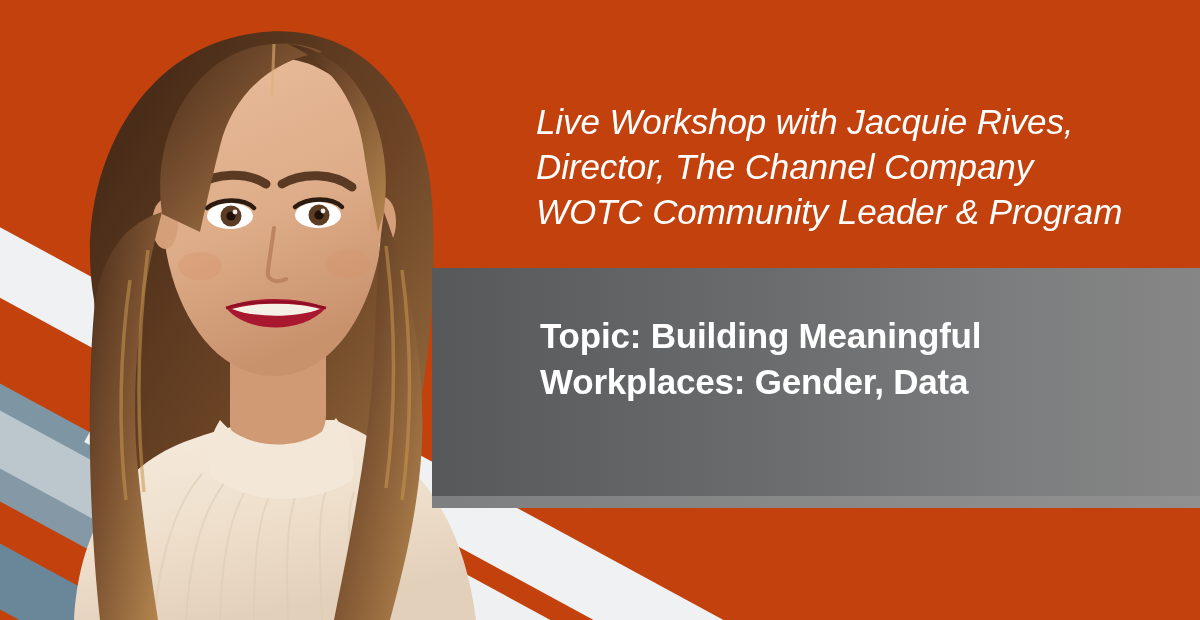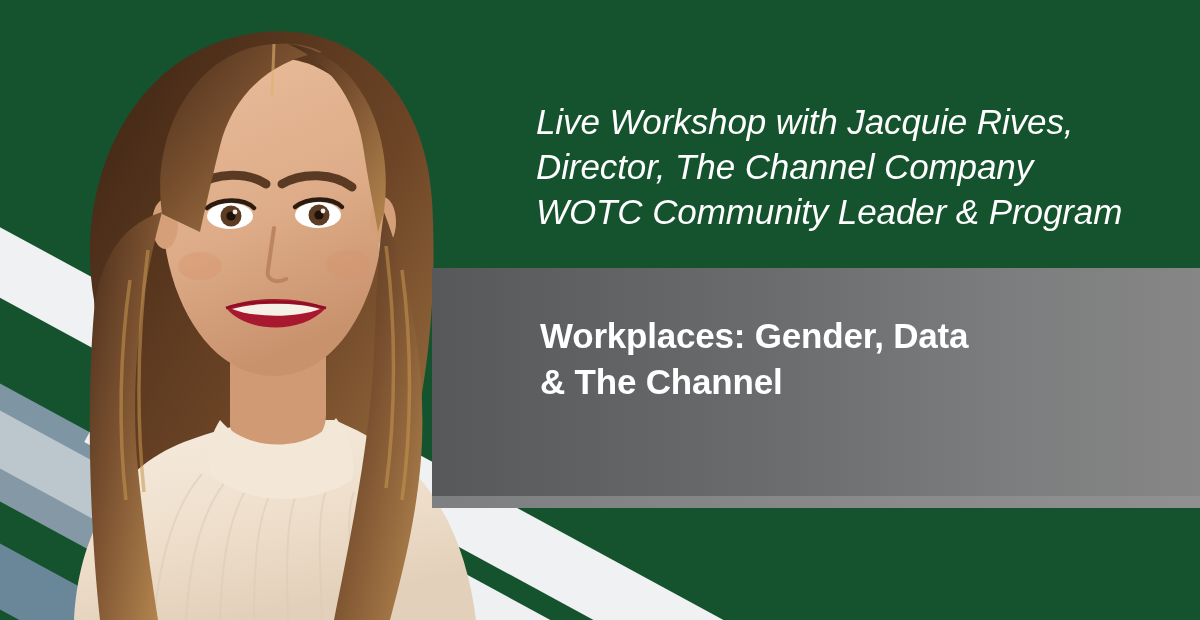--- a/index.html
+++ b/index.html
@@ -5,21 +5,21 @@
   * { margin:0; padding:0; box-sizing:border-box; }
   html, body {
     width:1200px; height:620px;
     background:#05304f;
     font-family:"Liberation Sans", sans-serif;
     overflow:hidden;
   }
   .banner {
     position:relative;
     width:1200px; height:620px;
-    background:#14532d;
+    background:#c2410c;
     overflow:hidden;
   }
 
   
   .stripes {
     position:absolute; inset:0;
     overflow:hidden;
     pointer-events:none;
   }
   .stripe {
@@ -221,17 +221,17 @@
   <div class="headline">
     <span class="hl-line">Live Workshop with Jacquie Rives,</span>
     <span class="hl-line">Director, The Channel Company</span>
     <span class="hl-line">WOTC Community Leader &amp; Program</span>
   </div>
 
   <div class="topic-panel"></div>
   <div class="topic-panel-footer"></div>
 
   <div class="topic-text">
+    <span class="tp-line">Topic: Building Meaningful</span>
     <span class="tp-line">Workplaces: Gender, Data</span>
-    <span class="tp-line">&amp; The Channel</span>
   </div>
 
 </div>
 
 </body></html>

